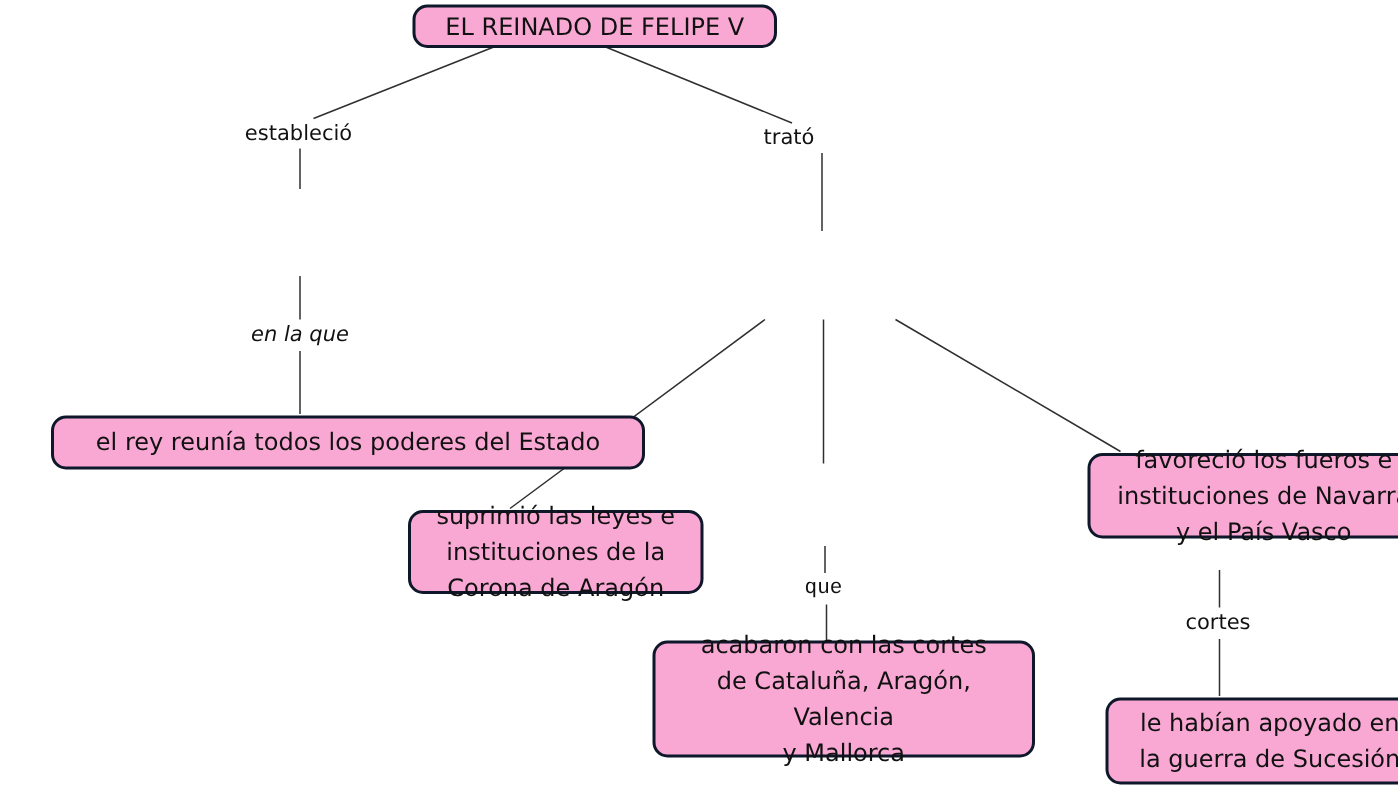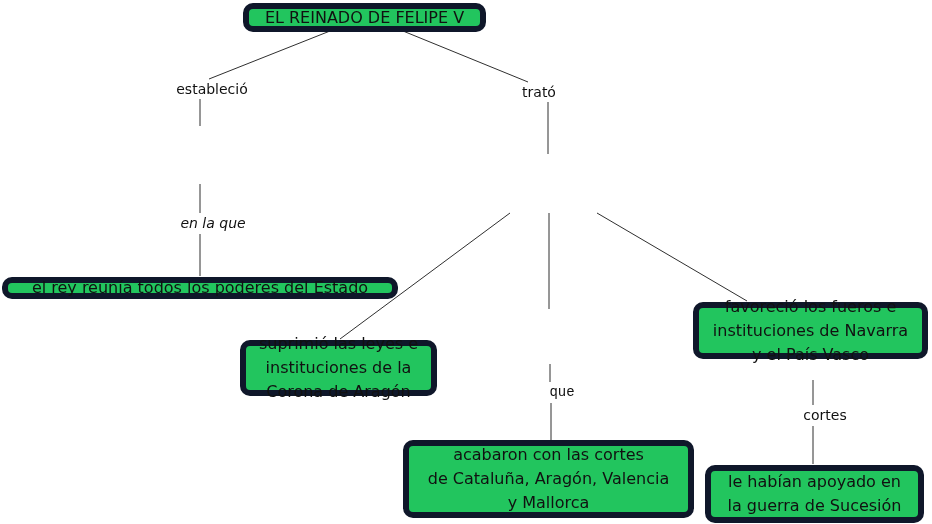--- a/index.html
+++ b/index.html
@@ -13,51 +13,51 @@
     overflow: hidden;
   }
   #wires {
     position: absolute;
     left: 0; top: 0;
     width: 932px; height: 524px;
   }
   .node {
     position: absolute;
     box-sizing: border-box;
-    background: #22c55e;
-    border: 6px solid #0f172a;
+    background: #f9a8d4;
+    border: 2px solid #0f172a;
     border-radius: 10px;
     display: flex;
     align-items: center;
     justify-content: center;
     text-align: center;
     white-space: pre-line;
     font-size: 16px;
     line-height: 1.5;
     padding: 1px 6px;
+    margin-left: 32px;
   }
   .link-label {
     position: absolute;
     transform: translateX(-50%);
     font-size: 14px;
     line-height: 1.2;
     white-space: nowrap;
     background: #ffffff;
     padding: 0 2px;
-    margin-left: 13px;
   }
   
   #n-title     { left: 243px; top: 3px;   width: 243px; height: 29px; }
   #n-gobierno  { left: 55px;  top: 127px; width: 291px; height: 56px; }
   #n-unir      { left: 428px; top: 155px; width: 240px; height: 57px; }
-  #n-rey       { left: 2px;   top: 277px; width: 396px; height: 22px; }
+  #n-rey       { left: 2px;   top: 277px; width: 396px; height: 36px; }
   #n-suprimio  { left: 240px; top: 340px; width: 197px; height: 56px; }
   #n-promulgo  { left: 437px; top: 310px; width: 222px; height: 53px; }
   #n-favorecio { left: 693px; top: 302px; width: 235px; height: 57px; }
-  #n-acabaron  { left: 403px; top: 440px; width: 291px; height: 78px; }
+  #n-acabaron  { left: 403px; top: 427px; width: 255px; height: 78px; }
   #n-apoyado   { left: 705px; top: 465px; width: 219px; height: 58px; }
   
   #l-establecio { left: 199px; top: 81px; }
   #l-trato      { left: 526px; top: 84px; }
   #l-enlaque    { left: 200px; top: 215px; font-style: italic; }
   #l-que        { left: 549px; top: 384px; font-family: Liberation Mono, monospace; }
   #l-porque     { left: 812px; top: 407px; }
 </style>
 </head>
 <body>

